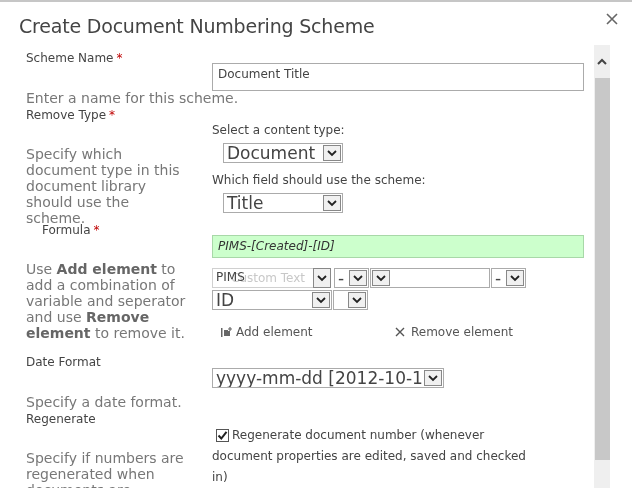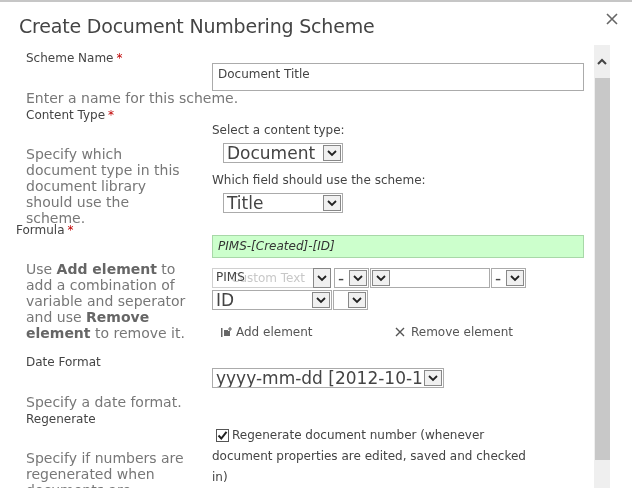--- a/index.html
+++ b/index.html
@@ -38,21 +38,21 @@
     </svg>
 </div>
 
 <div class="abs sec-label" style="left:26px;top:51px;">
   <span>Scheme Name</span><span class="req">*</span>
 </div>
 <div class="abs desc" style="left:26px;top:74px;">Enter a name for this scheme.</div>
 <div class="abs text-input" style="left:212px;top:63px;width:372px;">Document Title</div>
 
 <div class="abs sec-label" style="left:26px;top:108px;">
-  <span>Content Type</span><span class="req">*</span>
+  <span>Remove Type</span><span class="req">*</span>
 </div>
 <div class="abs desc" style="left:26px;top:130px;width:165px;">Specify which document type in this document library should use the scheme.</div>
 <div class="abs plain-label" style="left:212px;top:123px;">Select a content type:</div>
 <div class="abs select" style="left:223px;top:143px;width:120px;">
   <span class="val">Document</span>
   <span class="arrow">
       <svg viewBox="0 0 10 7">
         <path d="M1 1 L5 5 L9 1" stroke="#222" stroke-width="1.8" fill="none"></path>
       </svg>
     </span>
@@ -60,21 +60,21 @@
 <div class="abs plain-label" style="left:212px;top:173px;">Which field should use the scheme:</div>
 <div class="abs select" style="left:223px;top:193px;width:120px;">
   <span class="val">Title</span>
   <span class="arrow">
       <svg viewBox="0 0 10 7">
         <path d="M1 1 L5 5 L9 1" stroke="#222" stroke-width="1.8" fill="none"></path>
       </svg>
     </span>
 </div>
 
-<div class="abs sec-label" style="left:16px;top:223px;">
+<div class="abs sec-label" style="left:42px;top:223px;">
   <span>Formula</span><span class="req">*</span>
 </div>
 <div class="abs desc" style="left:26px;top:245px;width:170px;">
   <span>Use </span><b>Add element</b><span> to add a combination of variable and seperator and use </span><b>Remove element</b><span> to remove it.</span>
 </div>
 <div class="abs formula-box" style="left:212px;top:235px;width:372px;">PIMS-[Created]-[ID]</div>
 
 <div class="abs" style="left:212px;top:268px;width:120px;height:20px;border:1px solid #d0d0d0;background:#fff;">
   <span class="ghost" style="left:18px;top:2px;font-size:12px;">Custom Text</span>
   <span style="position:absolute;left:3px;top:1px;font-size:12px;color:#444;">PIMS</span>

